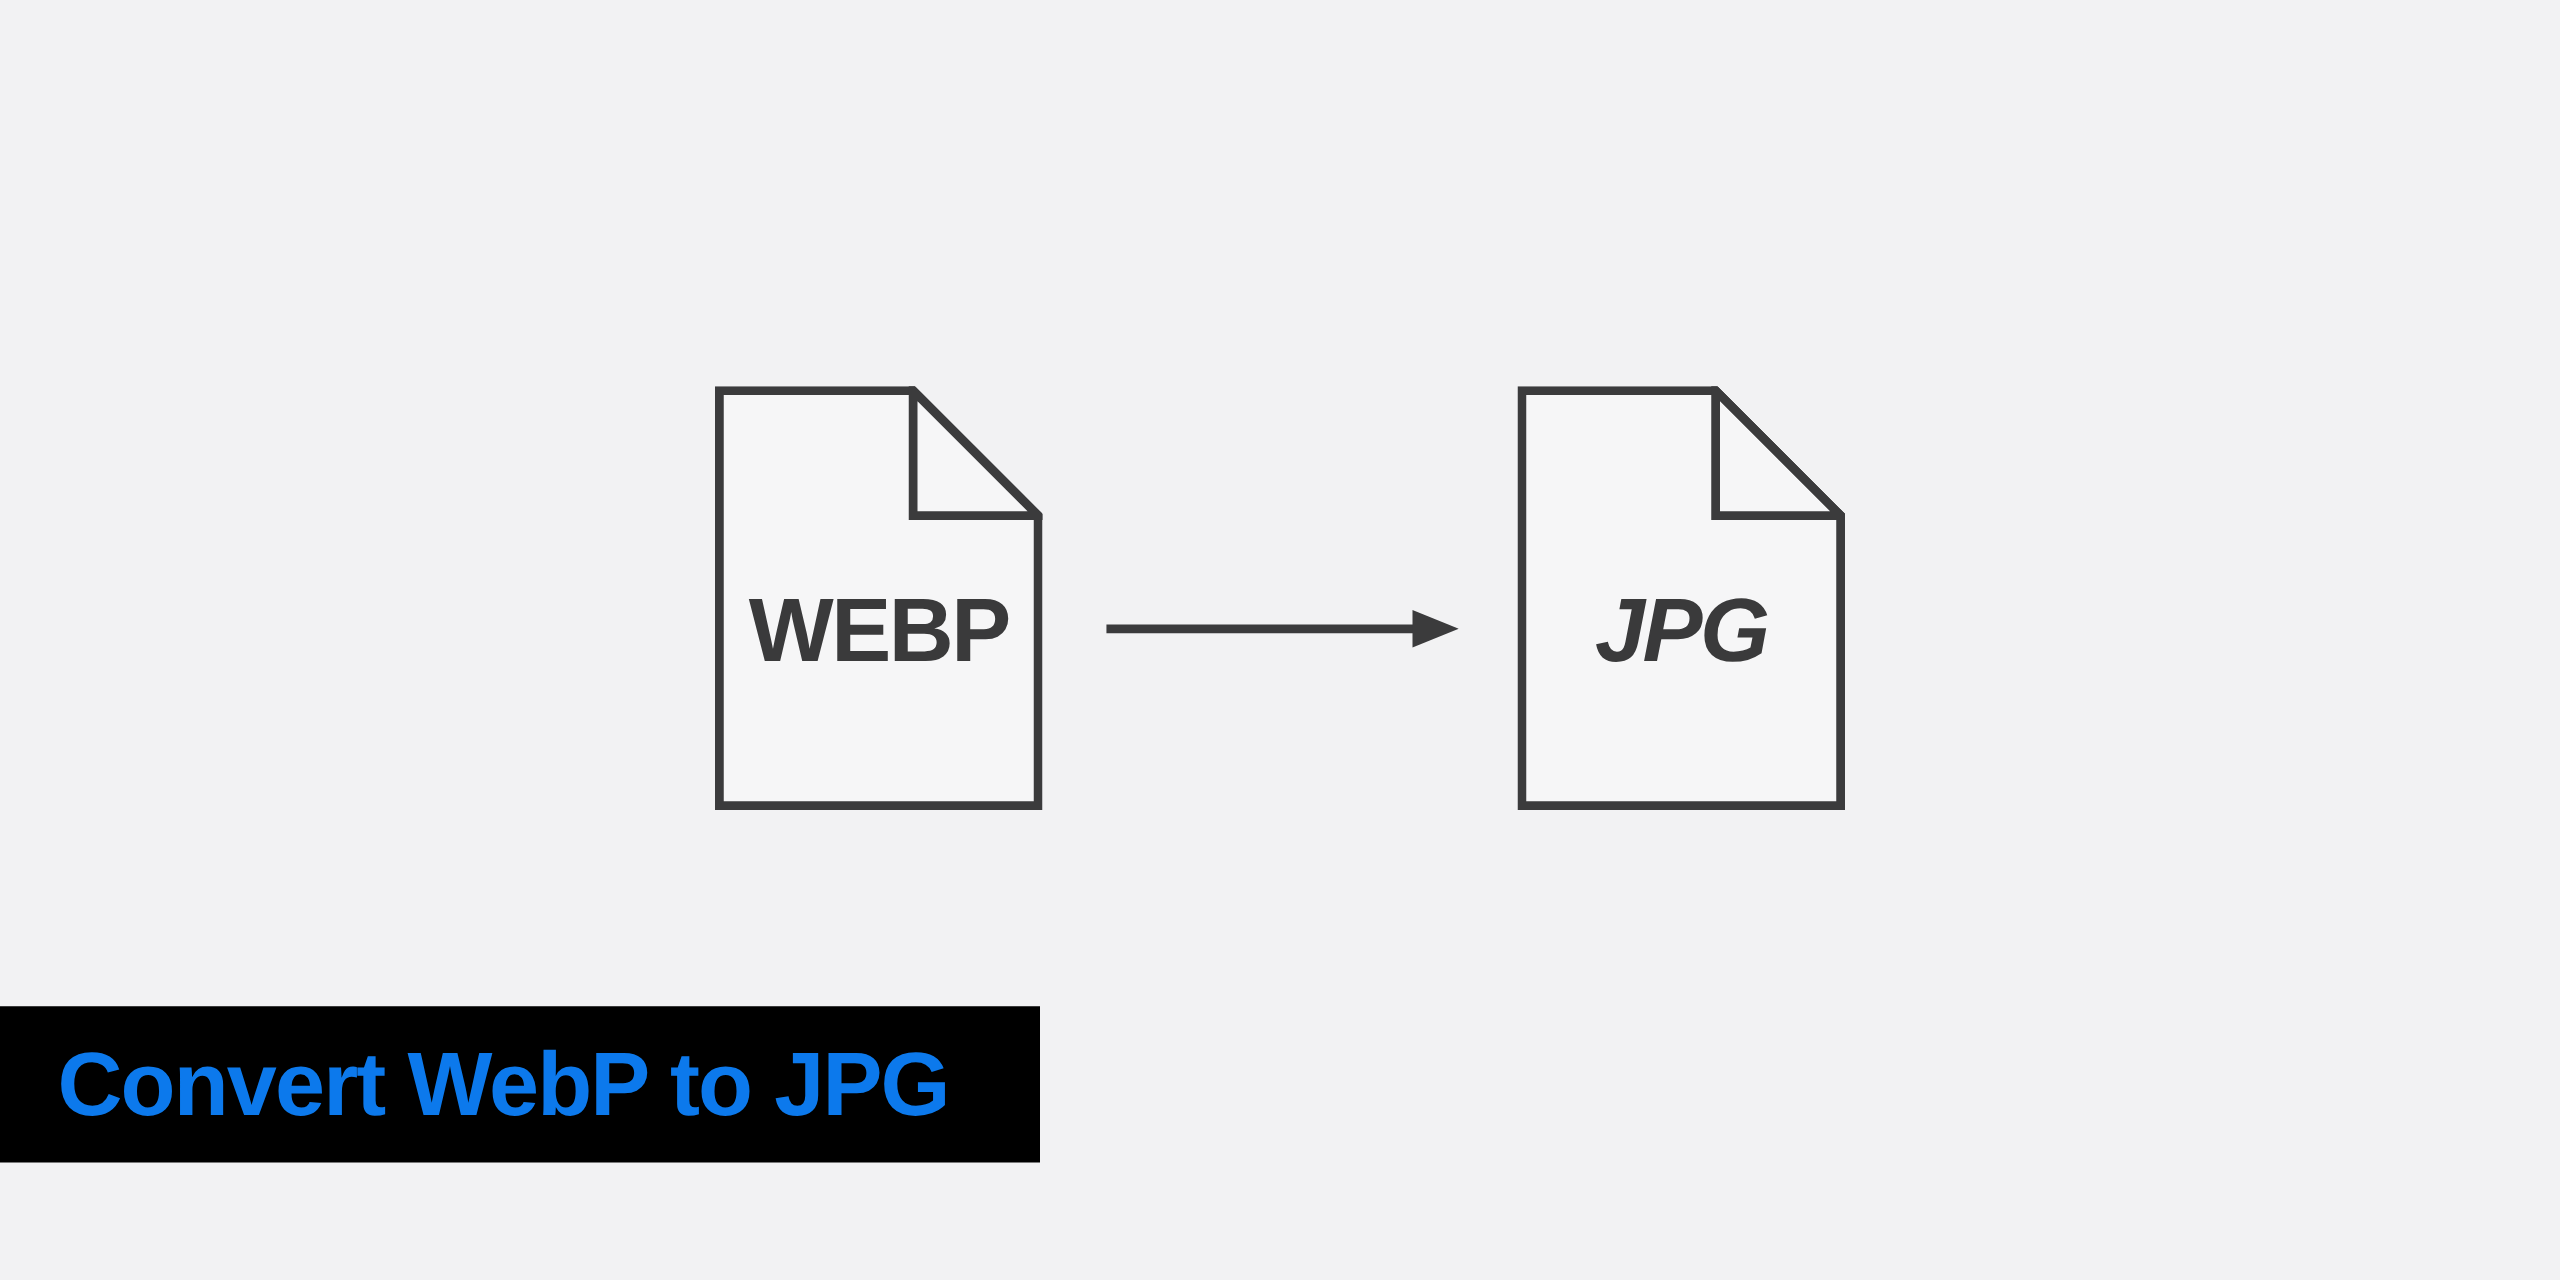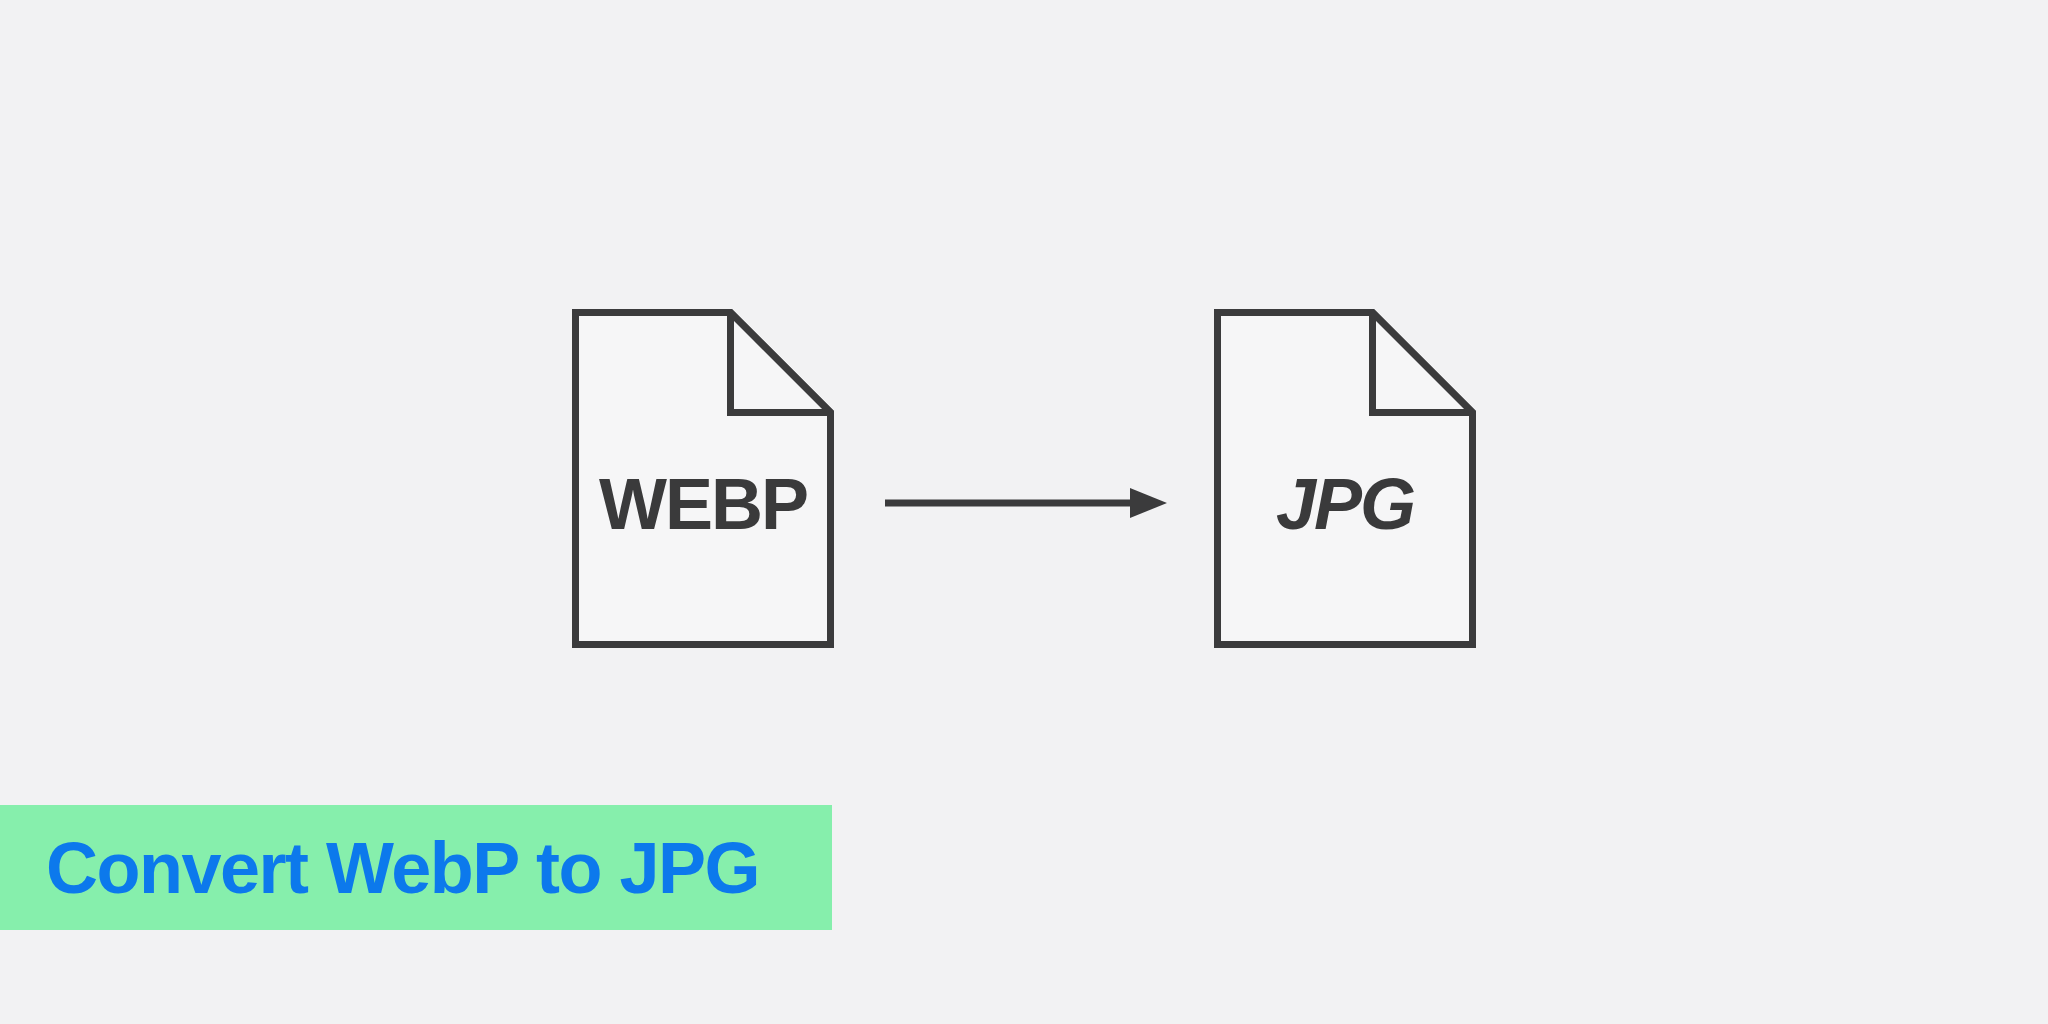--- a/index.html
+++ b/index.html
@@ -57,21 +57,21 @@
   .arrow svg { display: block; width: 100%; height: 100%; }
   .arrow-shaft { stroke: #3b3b3c; stroke-width: 7; }
   .arrow-head  { fill: #3b3b3c; }
 
   .caption-banner {
     position: absolute;
     left: 0;
     top: 805px;
     width: 832px;
     height: 125px;
-    background: #86efac;
+    background: #000000;
     display: flex;
     align-items: center;
     box-sizing: border-box;
     padding-left: 46px;
   }
   .caption-title {
     color: #0c79ec;
     font-family: "Liberation Sans", sans-serif;
     font-weight: bold;
     font-size: 72px;

